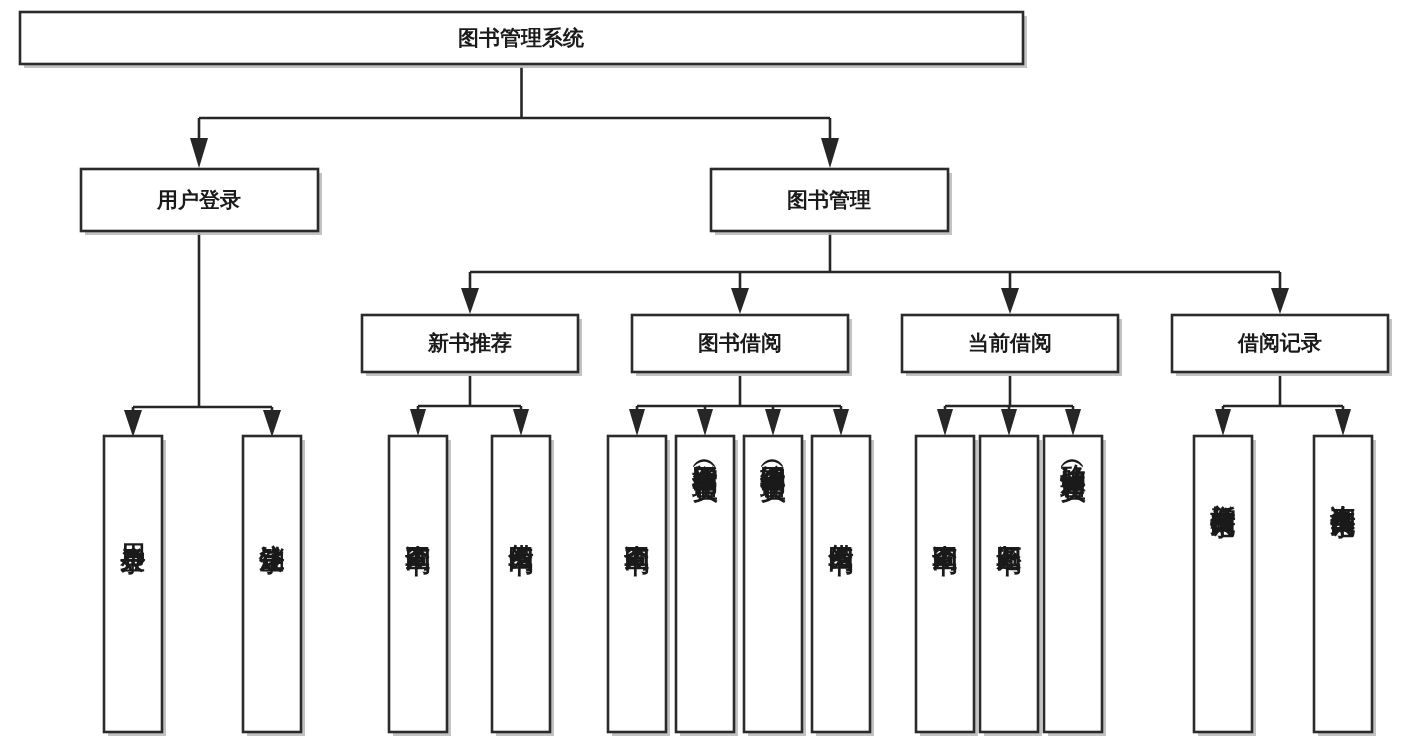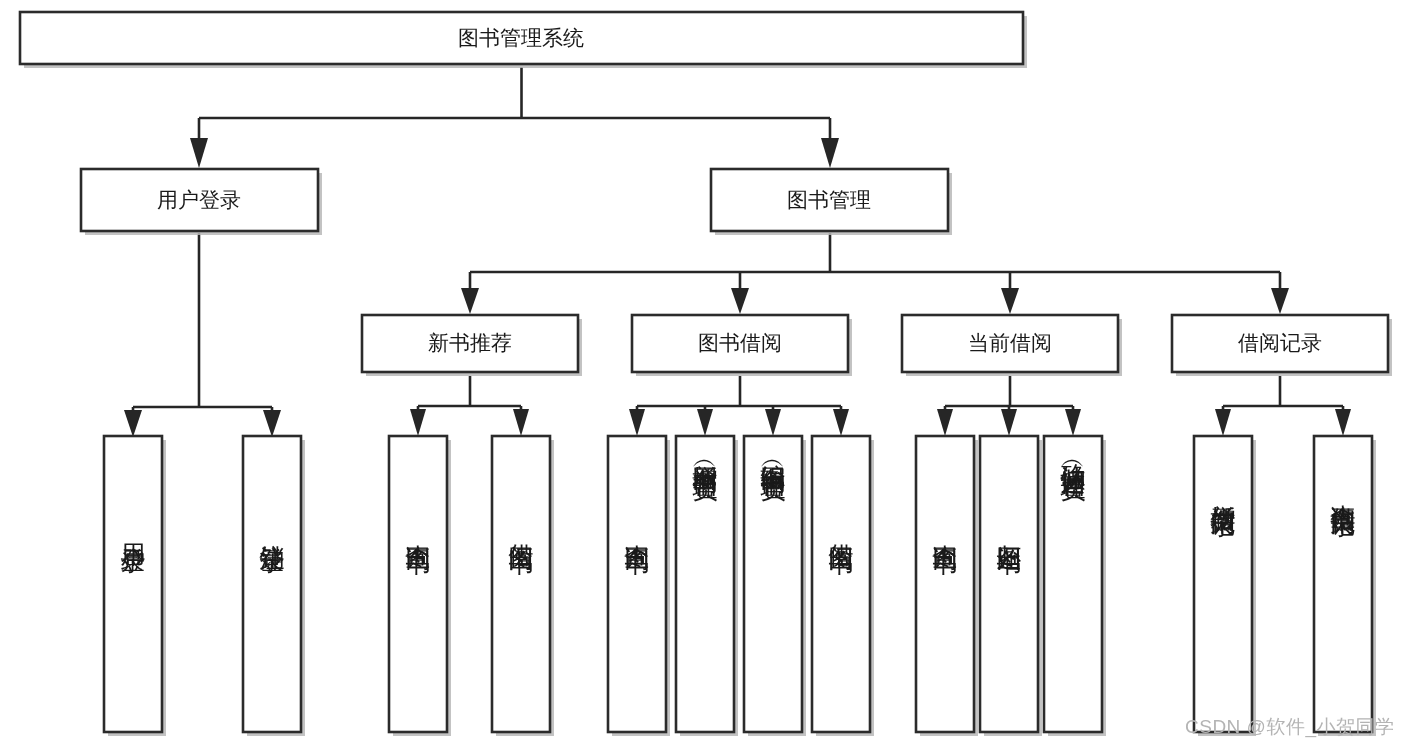--- a/index.html
+++ b/index.html
@@ -13,20 +13,21 @@
     overflow: hidden;
     font-family: "Liberation Sans", "DejaVu Sans", sans-serif;
     position: relative;
   }
   #diagram-root {
     position: absolute;
     left: 0;
     top: 0;
     width: 1405px;
     height: 640px;
+    font-weight: bold;
   }
   svg#tree-svg {
     display: block;
     width: 1405px;
     height: 747px;
   }
   .node-box {
     fill: #ffffff;
     stroke: #2b2b2b;
     stroke-width: 2.6;
@@ -302,15 +303,14 @@
   </div>
 
   <div class="vert-label-wrap" style="left:1194px; top:436px; width:58px; height:296px;">
     <span class="vert-label" style="margin-top:48px;">新增借阅记录</span>
   </div>
 
   <div class="vert-label-wrap" style="left:1314px; top:436px; width:58px; height:296px;">
     <span class="vert-label" style="margin-top:48px;">查询借阅记录</span>
   </div>
 
-  <div class="watermark">CSDN @软件_小贺同学</div>
 
 </div>
 
 </body></html>

